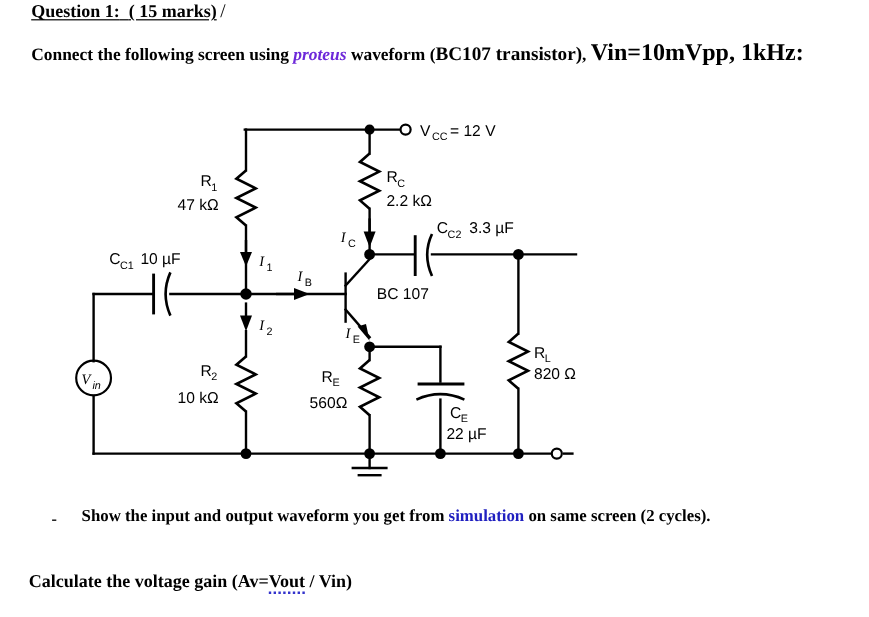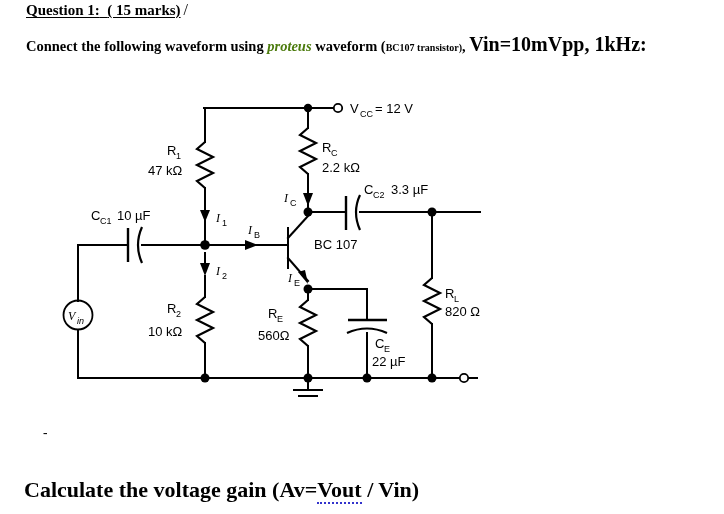--- a/index.html
+++ b/index.html
@@ -44,25 +44,25 @@
   .line2 {
     position: absolute;
     left: 26px;
     top: 33px;
     font-family: "Liberation Serif", serif;
     font-weight: bold;
     font-size: 14.5px;
     white-space: nowrap;
   }
   .line2 .prot {
-    color: #4d7c0f;
+    color: #6d28d9;
     font-style: italic;
   }
   .line2 .small {
-    font-size: 10px;
+    font-size: 16px;
     font-weight: bold;
   }
   .line2 .big {
     font-size: 20px;
     font-weight: bold;
   }
   .bullet-dash {
     position: absolute;
     left: 43px;
     top: 425px;
@@ -78,21 +78,21 @@
     white-space: nowrap;
   }
   .bullet-text .sim {
     color: #2020c0;
   }
   .lastline {
     position: absolute;
     left: 24px;
     top: 477px;
     font-family: "Liberation Serif", serif;
-    font-size: 22px;
+    font-size: 15px;
     font-weight: bold;
     white-space: nowrap;
   }
   .squig {
     border-bottom: 2px dotted #3333cc;
     padding-bottom: 0px;
   }
   
   #circuit {
     position: absolute;
@@ -154,21 +154,21 @@
 </head>
 <body>
 
 <div class="page">
 
   <div class="qtitle">
     <span class="u"><span>Question 1:</span>&nbsp;&nbsp;<span>( 15 marks)</span></span><span class="slash">/</span>
   </div>
 
   <div class="line2">
-    <span>Connect the following waveform using </span><span class="prot">proteus</span><span> waveform (</span><span class="small">BC107 transistor)</span><span>, </span><span class="big">Vin=10mVpp, 1kHz:</span>
+    <span>Connect the following screen using </span><span class="prot">proteus</span><span> waveform (</span><span class="small">BC107 transistor)</span><span>, </span><span class="big">Vin=10mVpp, 1kHz:</span>
   </div>
 
   <svg id="circuit" width="724" height="400" viewBox="0 0 724 400">
 
     <path class="wire" d="M205,108 L205,142"></path>
     <path class="wire" d="M204,108 L337,108"></path>
     <path class="wire" d="M308,108 L308,128"></path>
     <circle class="node" cx="308" cy="108" r="4.2"></circle>
     <circle class="openterm" cx="338" cy="108" r="4.2"></circle>
 
@@ -290,18 +290,21 @@
     <path class="wire" d="M470,378 L477,378" stroke-width="2.4"></path>
 
     <path class="wire" d="M308,378 L308,390"></path>
     <path class="wire" d="M294,390 L322,390" stroke-width="2.6"></path>
     <path class="wire" d="M299,396 L317,396" stroke-width="2.2"></path>
     <path class="wire" d="M304,401 L312,401" stroke-width="2"></path>
 
   </svg>
 
   <div class="bullet-dash">-</div>
+  <div class="bullet-text">
+    <span>Show the input and output waveform you get from </span><span class="sim">simulation</span><span> on same screen (2 cycles).</span>
+  </div>
 
   <div class="lastline">
     <span>Calculate the voltage gain (Av=</span><span class="squig">Vout</span><span> / Vin)</span>
   </div>
 
 </div>
 
 </body></html>

